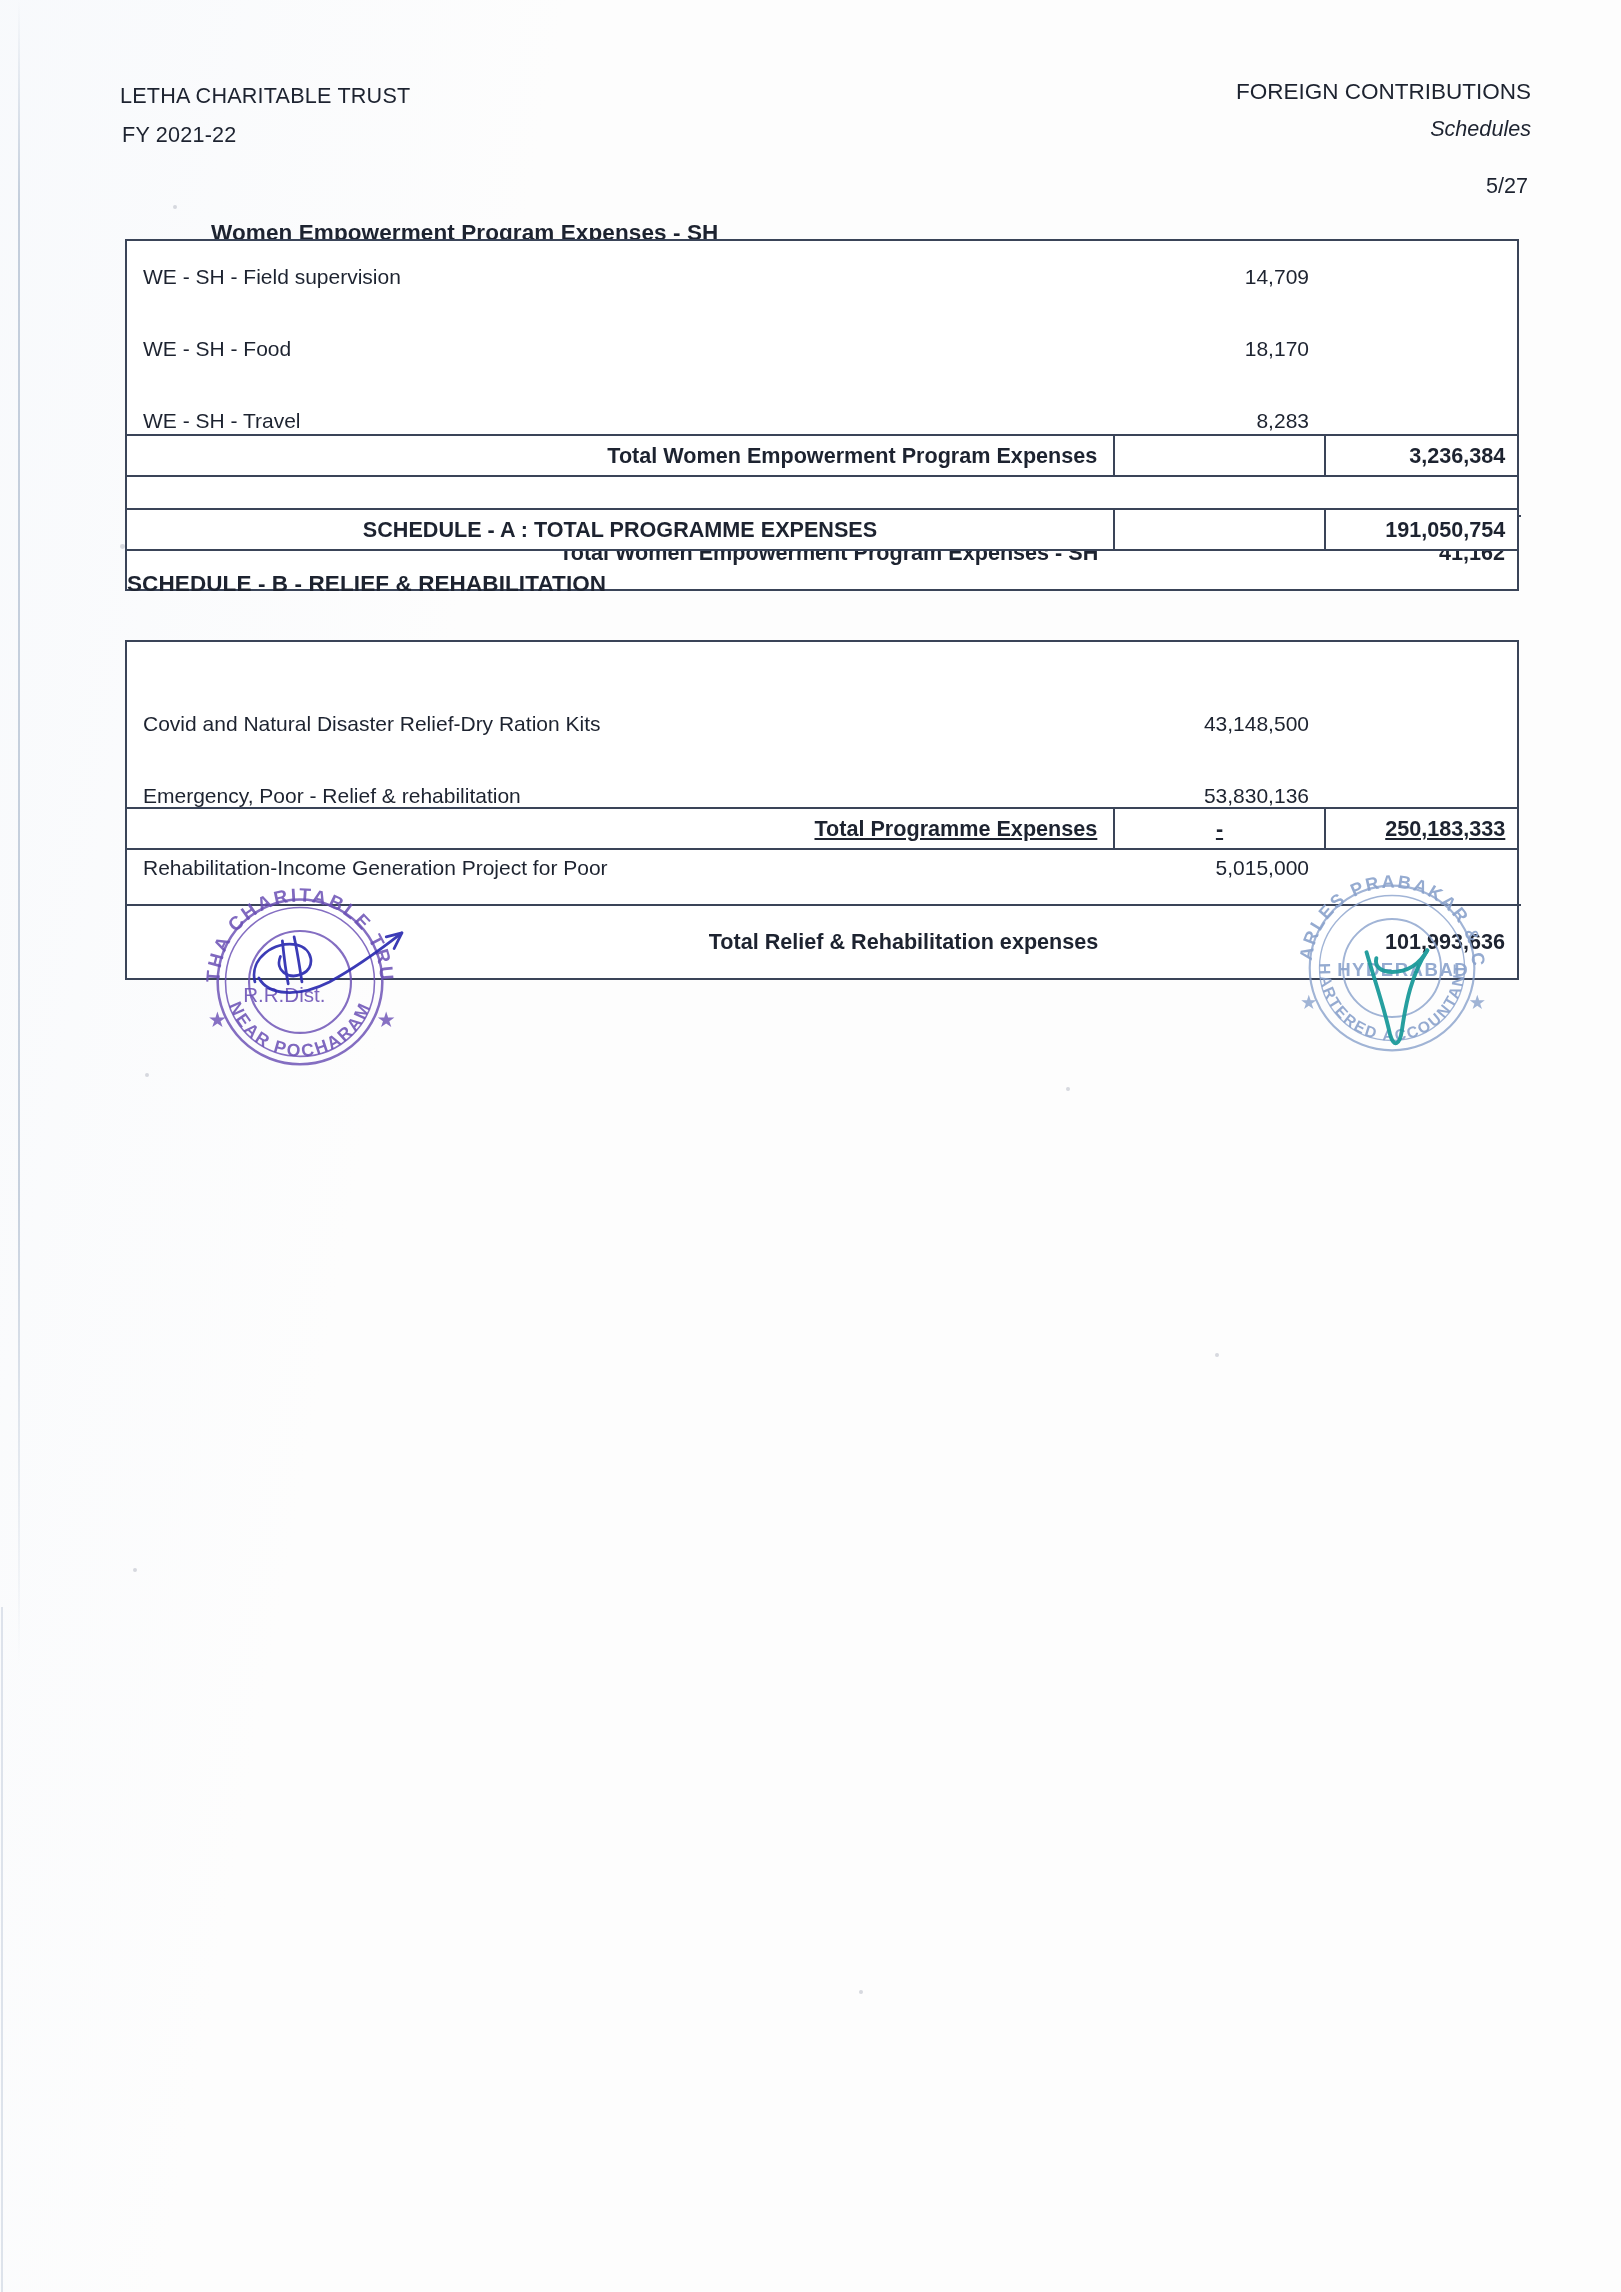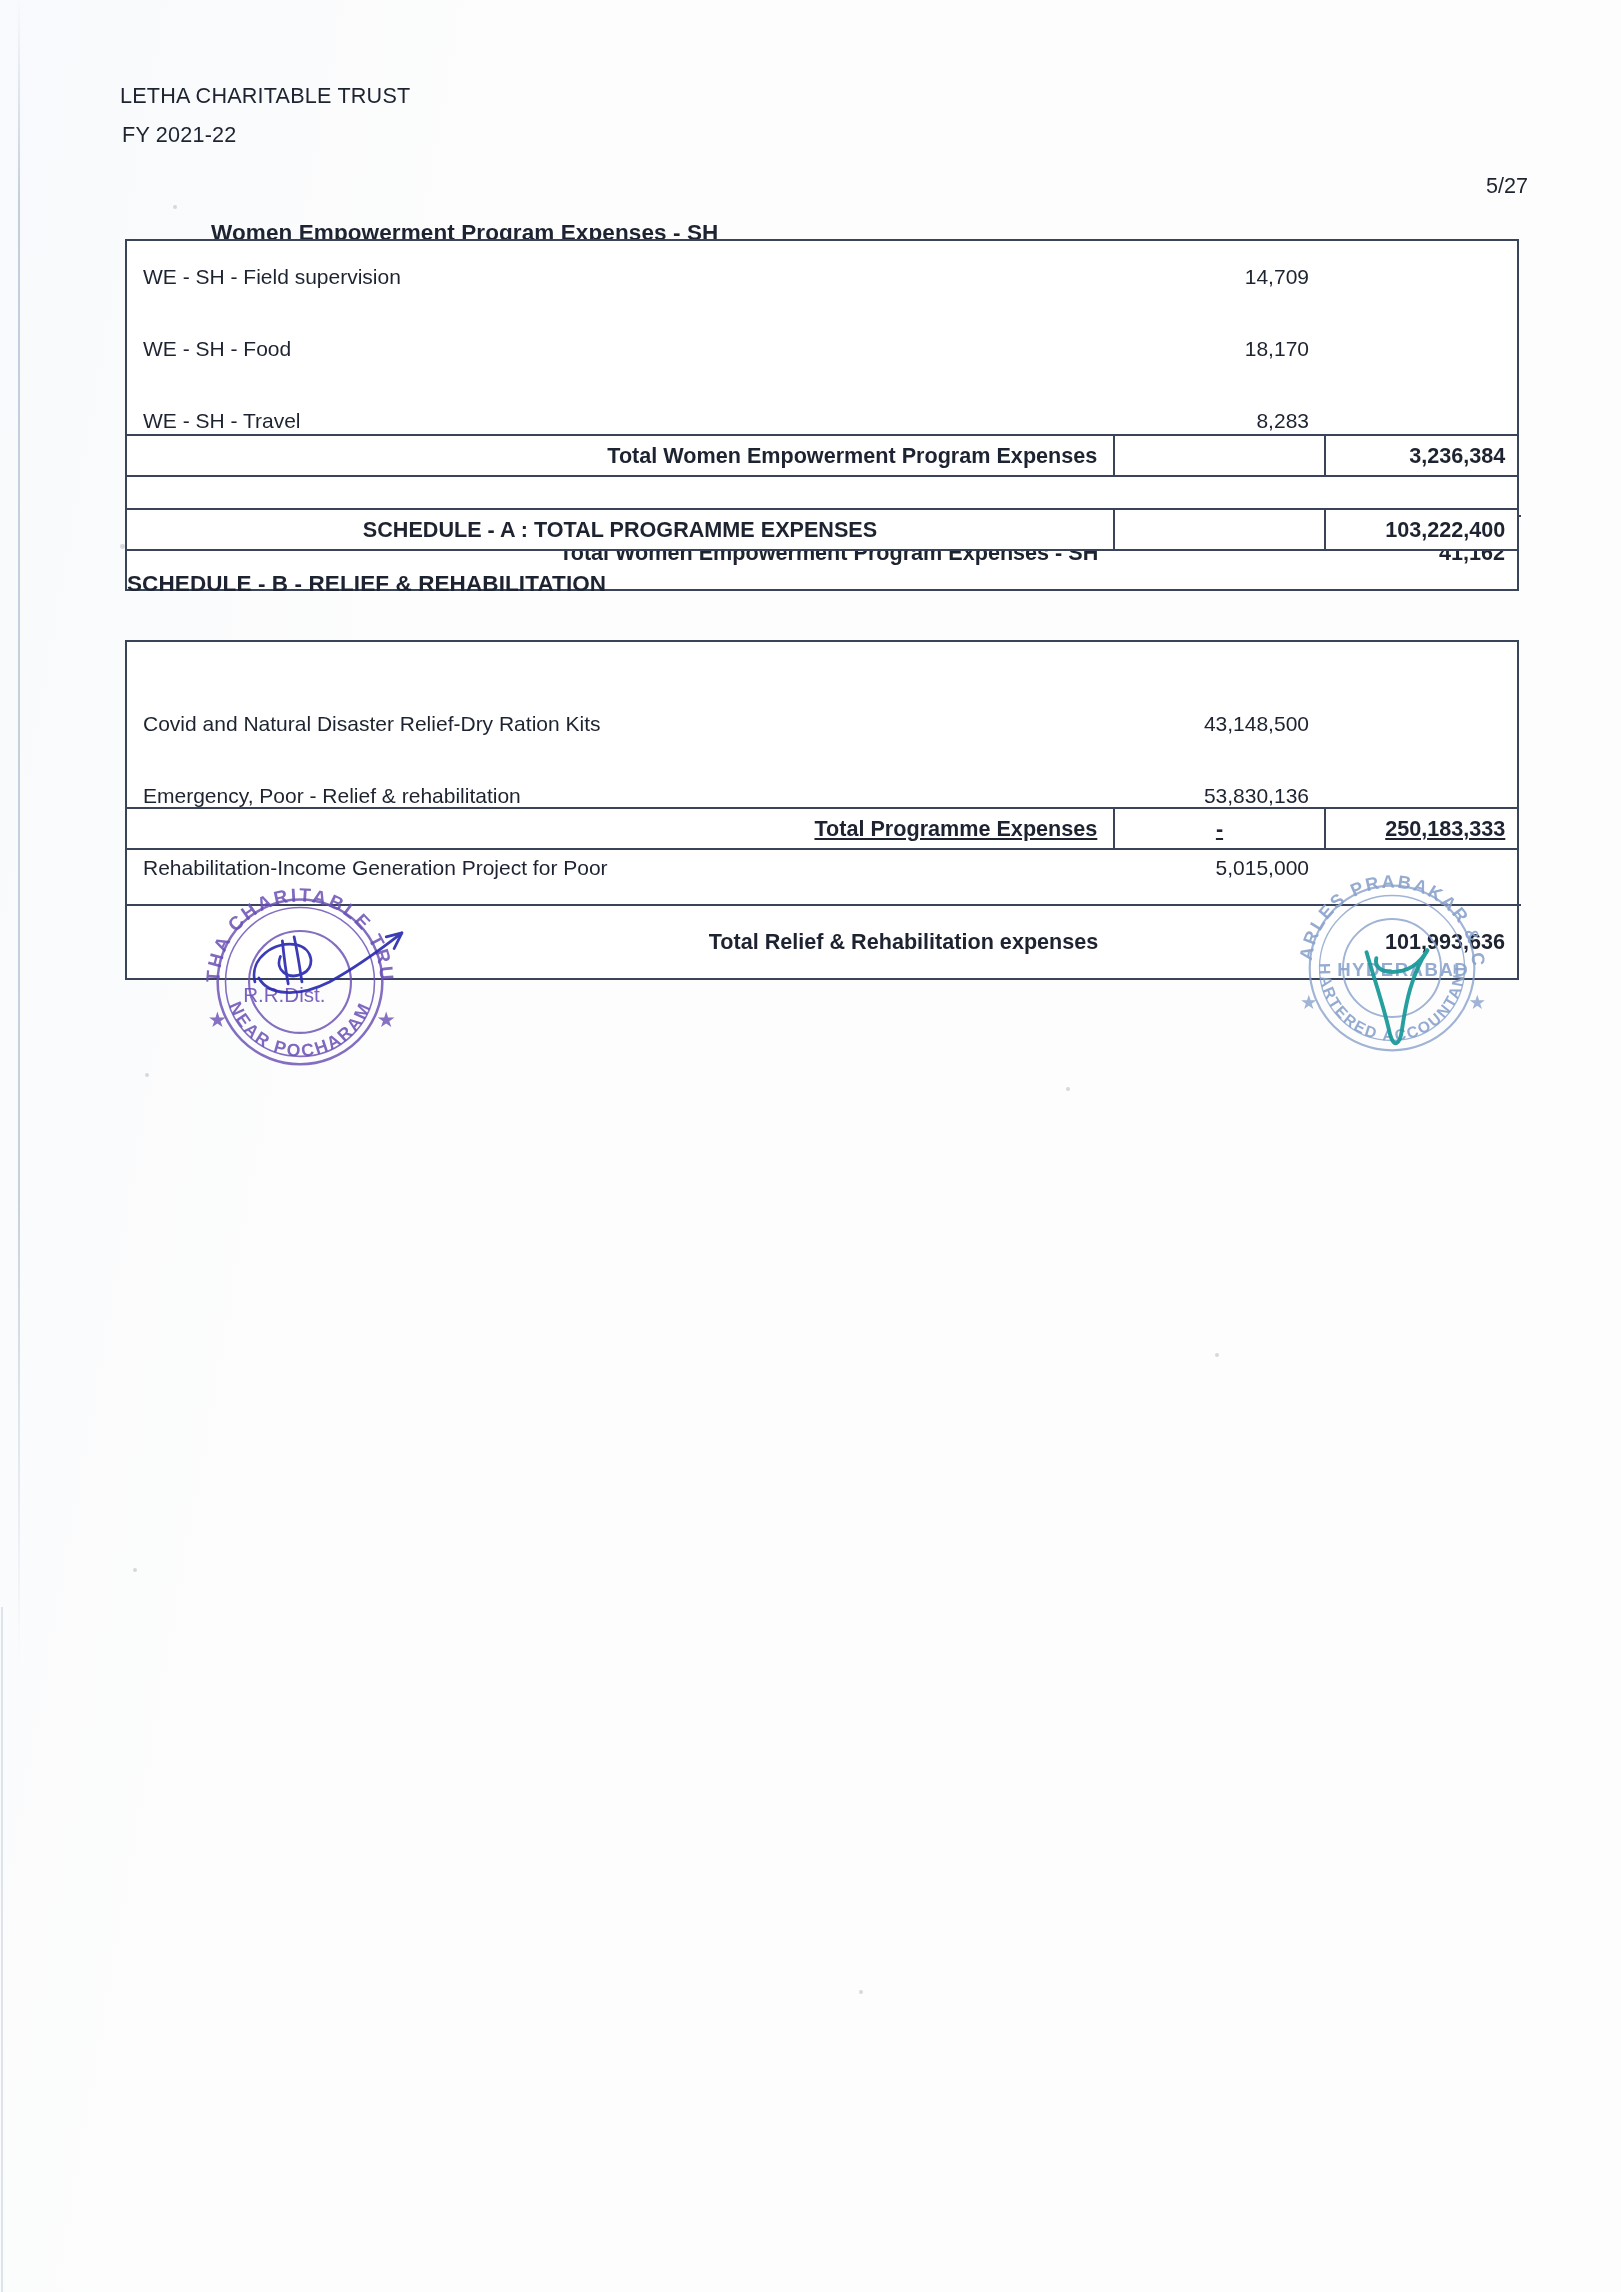--- a/index.html
+++ b/index.html
@@ -160,20 +160,24 @@
   <div class="speck" style="left:133px;top:1568px;width:3.9px;height:3.9px;"></div>
   <div class="speck" style="left:1066px;top:1087px;width:3.9px;height:3.9px;"></div>
   <div class="speck" style="left:859px;top:1990px;width:3.9px;height:3.9px;"></div>
   <div class="speck" style="left:1215px;top:1353px;width:3.9px;height:3.9px;"></div>
 
   <div class="hdr-left">
     <div class="l1">LETHA CHARITABLE TRUST</div>
     <div class="l2">FY 2021-22</div>
   </div>
 
+  <div class="hdr-right">
+    <div>FOREIGN CONTRIBUTIONS</div>
+    <div class="sub">Schedules</div>
+  </div>
 
   <div class="page-num">5/27</div>
 
   <div class="sec-title" style="left:169px; top:220px;margin-left:42px;">Women Empowerment Program Expenses - SH</div>
 
   <div class="tbl" style="top:239px;">
     <table class="g">
       <colgroup>
           <col class="c-desc">
           <col class="c-mid">
@@ -230,21 +234,21 @@
     <table>
       <colgroup>
           <col class="c-desc">
           <col class="c-mid">
           <col class="c-amt">
         </colgroup>
       <tbody>
           <tr>
         <td class="desc" style="text-align:center;padding-right:0;">SCHEDULE - A : TOTAL PROGRAMME EXPENSES</td>
         <td class="mid"></td>
-        <td class="amt">103,222,400</td>
+        <td class="amt">191,050,754</td>
       </tr>
         </tbody>
     </table>
   </div>
 
   <div class="sec-title" style="left:127px; top:571px;">SCHEDULE - B -  RELIEF &amp; REHABILITATION</div>
 
   <div class="tbl" style="top:640px;">
     <table class="g">
       <colgroup>

